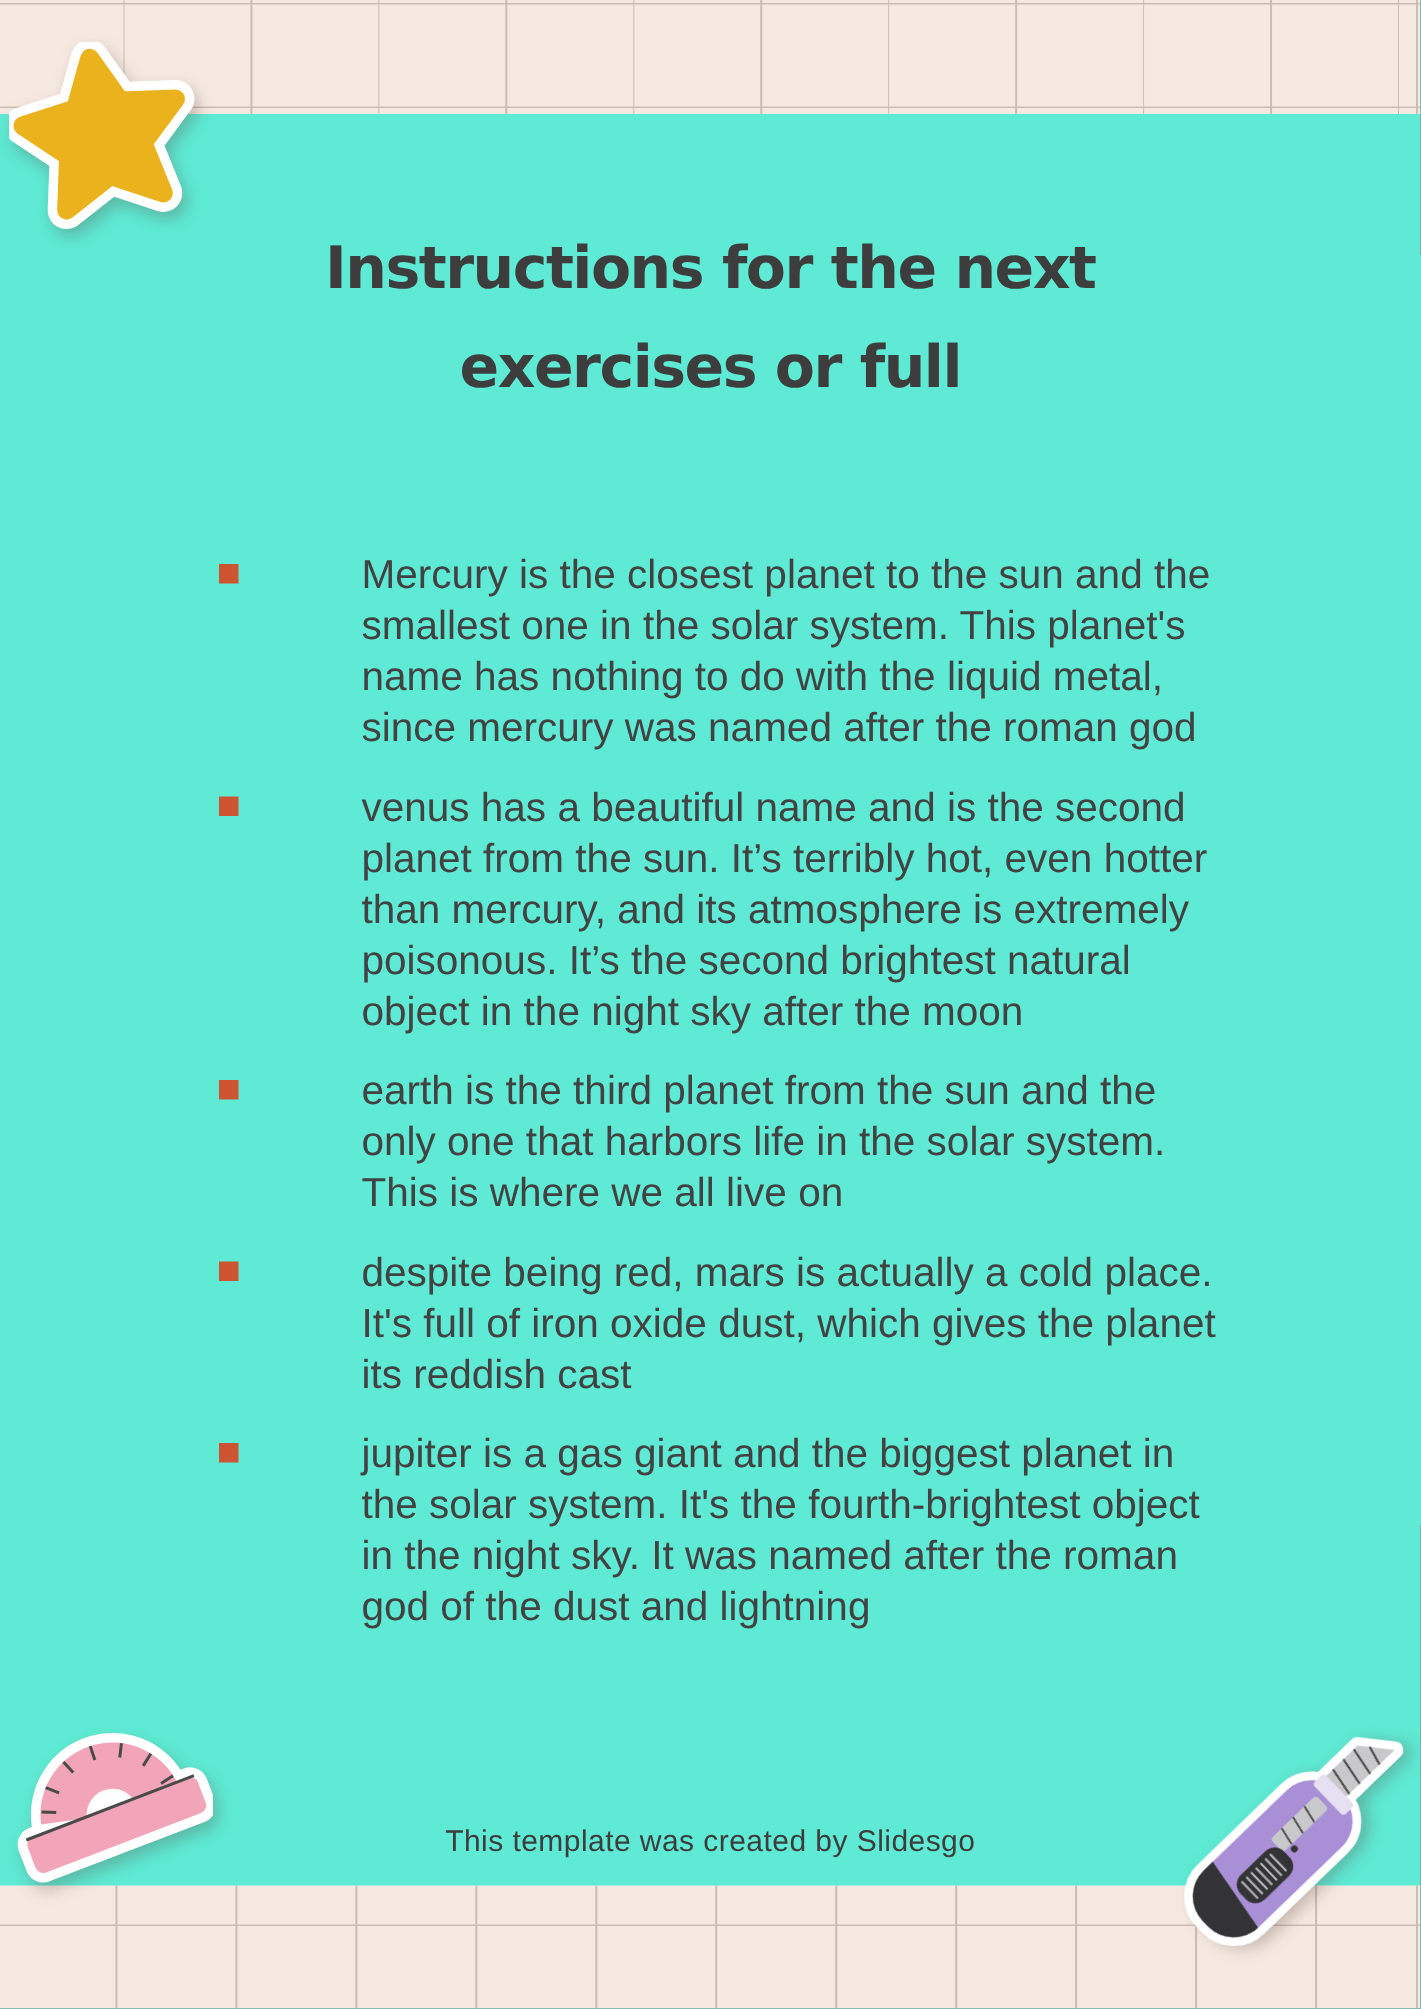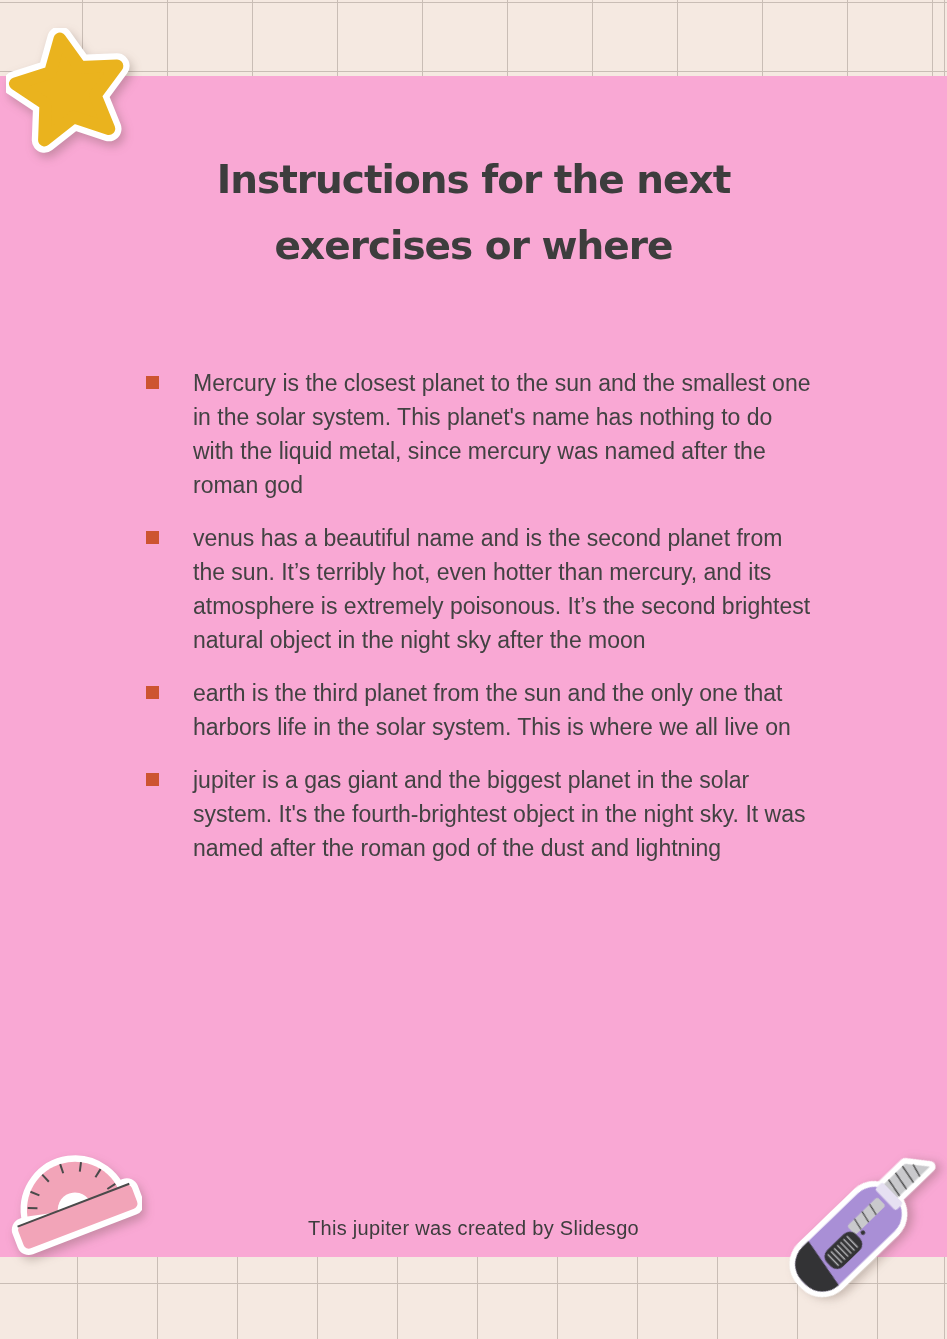--- a/index.html
+++ b/index.html
@@ -3,21 +3,21 @@
 <meta charset="utf-8">
 <style>
   * { margin:0; padding:0; box-sizing:border-box; }
   html,body { background:#888; }
   body { font-family:"Liberation Sans", sans-serif; }
 
   .page {
     position:relative;
     width:947px; height:1339px;
     margin:0 auto;
-    background:#f9a8d4;
+    background:#5eead4;
     overflow:hidden;
   }
 
   
   .strip {
     position:absolute; left:0; width:100%;
     background-color:var(--beige-border, #f5e9e1);
   }
   .strip-top {
     top:0; height:76px;
@@ -54,23 +54,24 @@
 
   
   .planet-list {
     position:absolute; left:146px; top:366px; width:676px;
     list-style:none;
   }
   .planet-list li {
     display:flex;
     align-items:flex-start;
     margin-bottom:19px;
-    font-size:23px;
+    font-size:27px;
     line-height:34px;
     color:var(--body-text, #424242);
+    gap:48px;
   }
   .bullet {
     flex:0 0 13px;
     width:13px; height:13px;
     margin:10px 34px 0 0;
     background:var(--bullet-orange, #cd5431);
   }
   .item-text { max-width:618px; }
 
   
@@ -101,44 +102,48 @@
 </head>
 <body>
 
 <div class="page">
 
   <div class="strip strip-top"></div>
   <div class="strip strip-bottom"></div>
 
   <h1 class="title">
     <span>Instructions for the next</span>
-    <span>exercises or where</span>
+    <span>exercises or full</span>
   </h1>
 
   <ul class="planet-list">
     <li>
       <span class="bullet"></span>
       <span class="item-text">Mercury is the closest planet to the sun and the smallest one in the solar system. This planet's name has nothing to do with the liquid metal, since mercury was named after the roman god</span>
     </li>
     <li>
       <span class="bullet"></span>
       <span class="item-text">venus has a beautiful name and is the second planet from the sun. It’s terribly hot, even hotter than mercury, and its atmosphere is extremely poisonous. It’s the second brightest natural object in the night sky after the moon</span>
     </li>
     <li>
       <span class="bullet"></span>
       <span class="item-text">earth is the third planet from the sun and the only one that harbors life in the solar system. This is where we all live on</span>
     </li>
     <li>
       <span class="bullet"></span>
+      <span class="item-text">despite being red, mars is actually a cold place. It's full of iron oxide dust, which gives the planet its reddish cast</span>
+    </li>
+    <li>
+      <span class="bullet"></span>
       <span class="item-text">jupiter is a gas giant and the biggest planet in the solar system. It's the fourth-brightest object in the night sky. It was named after the roman god of the dust and lightning</span>
     </li>
   </ul>
 
   <p class="footer">
-    <span>This jupiter was created by </span><b>Slidesgo</b>
+    <span>This template was created by </span><b>Slidesgo</b>
   </p>
 
   <svg class="sticker sticker-star" viewBox="0 0 100 100" aria-hidden="true">
     <g transform="rotate(-10 50 50)">
       <path class="fill-outline" stroke-width="20" d="M50,8 L62,33 L91,37 L70,57 L76,85 L50,71 L24,85 L30,57 L9,37 L38,33 Z"></path>
       <path class="fill-yellow" stroke-width="10" d="M50,8 L62,33 L91,37 L70,57 L76,85 L50,71 L24,85 L30,57 L9,37 L38,33 Z"></path>
     </g>
   </svg>
 
   <svg class="sticker sticker-protractor" viewBox="0 0 150 110" aria-hidden="true">

